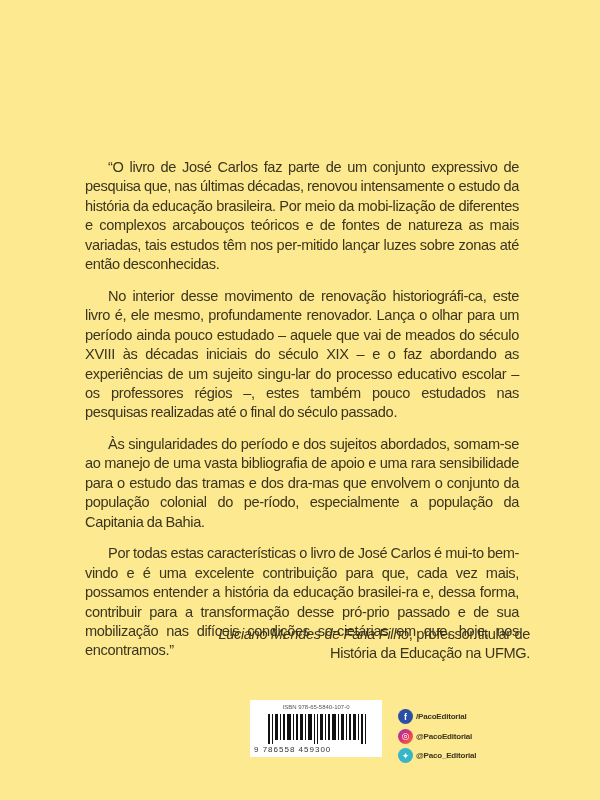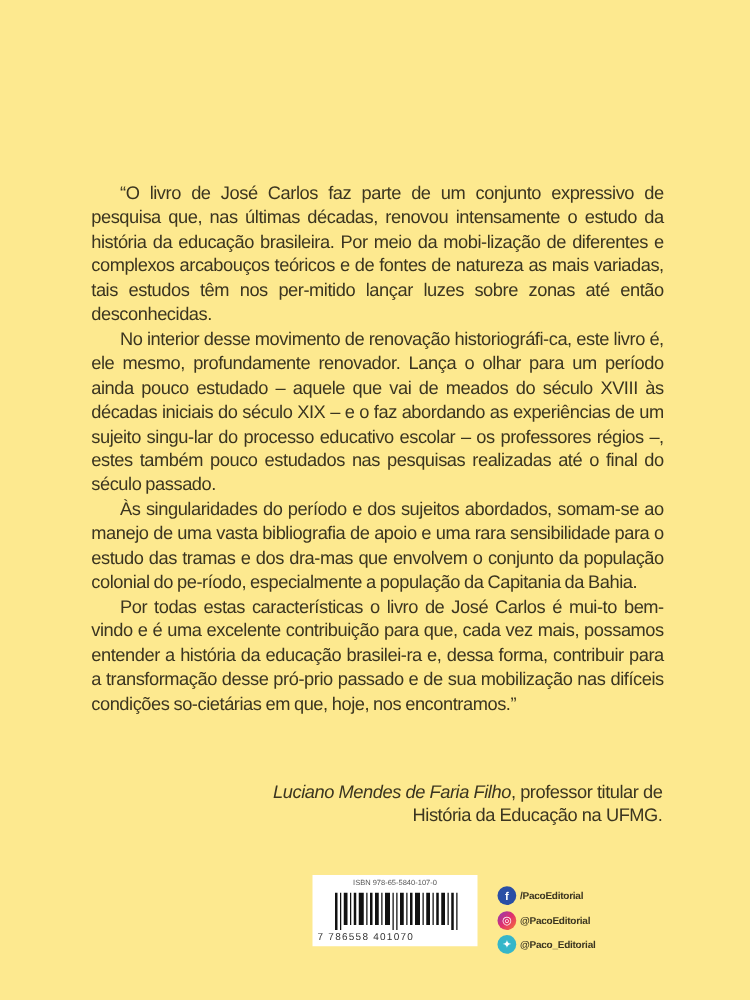--- a/index.html
+++ b/index.html
@@ -27,21 +27,21 @@
       top: 146px;
       width: 458px;
       font-size: 14.6px;
       line-height: 19.45px;
       text-align: justify;
       letter-spacing: -0.35px;
       word-spacing: -0.5px;
       hyphens: manual;
     }
     .blurb p {
-      margin: 0;
+      margin: 12px;
       text-indent: 23px;
     }
     .attribution {
       position: absolute;
       right: 70px;
       top: 625px;
       width: 420px;
       text-align: right;
       font-size: 14.6px;
       line-height: 19.45px;
@@ -154,21 +154,21 @@
         <rect x="70" y="0" width="1" height="26"></rect>
         <rect x="73" y="0" width="3" height="26"></rect>
         <rect x="78" y="0" width="1" height="26"></rect>
         <rect x="81" y="0" width="2" height="26"></rect>
         <rect x="85" y="0" width="3" height="26"></rect>
         <rect x="90" y="0" width="1" height="26"></rect>
         <rect x="93" y="0" width="2" height="30"></rect>
         <rect x="97" y="0" width="1" height="30"></rect>
       </g>
     </svg>
-    <div class="barcode-digits">7 786558 401070</div>
+    <div class="barcode-digits">9 786558 459300</div>
   </div>
 
   <div class="social">
     <div class="social-item">
       <span class="social-icon icon-facebook">f</span>
       <span class="social-label">/PacoEditorial</span>
     </div>
     <div class="social-item">
       <span class="social-icon icon-instagram">◎</span>
       <span class="social-label">@PacoEditorial</span>

